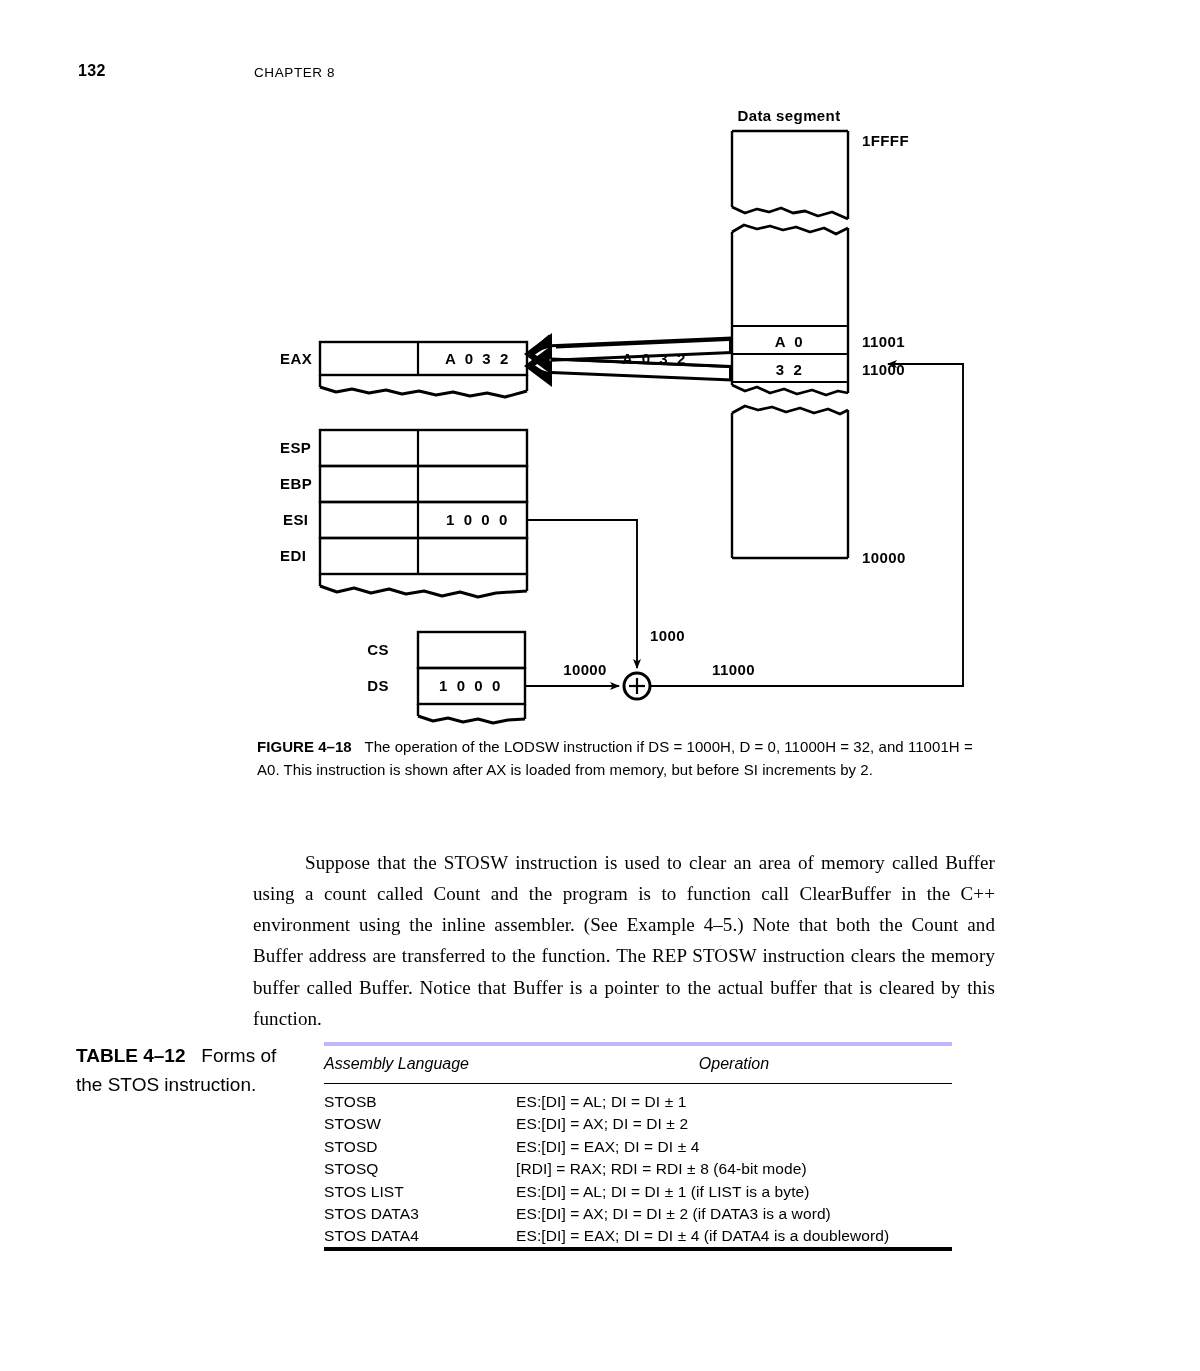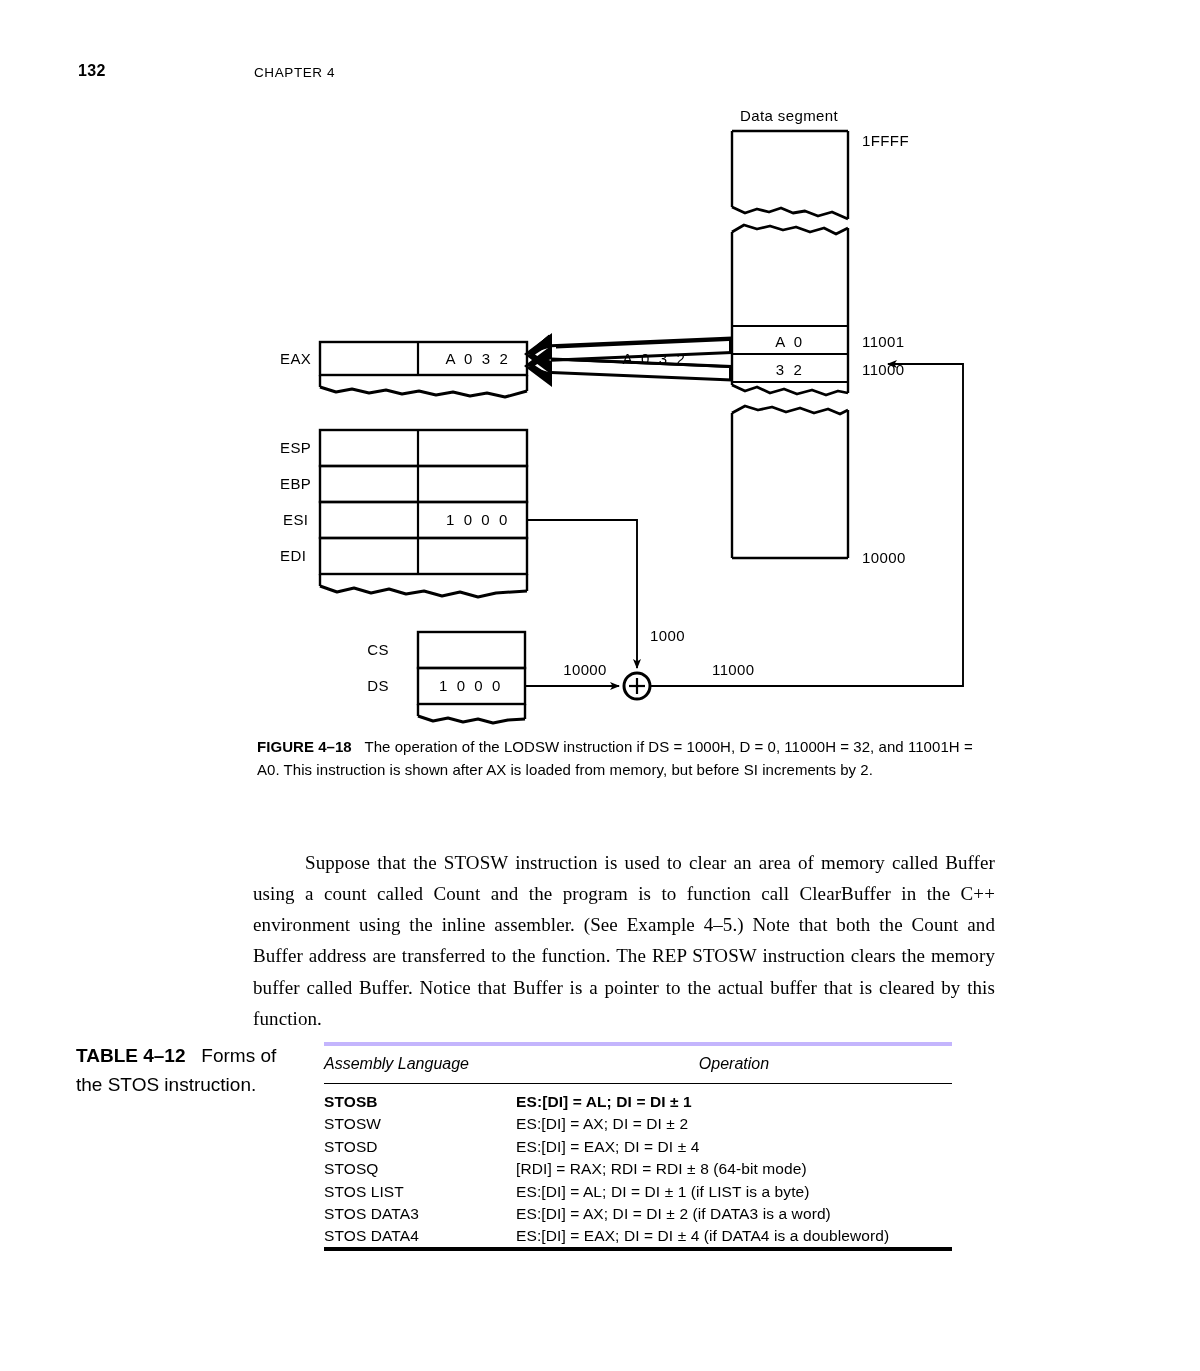--- a/index.html
+++ b/index.html
@@ -33,20 +33,21 @@
     letter-spacing: 0.6px;
   }
 
   
   #figure-4-18 {
     position: absolute;
     left: 0;
     top: 95px;
     width: 1200px;
     height: 630px;
+    font-weight: bold;
   }
   #figure-4-18 svg { display: block; }
 
   
   #figure-caption {
     position: absolute;
     left: 257px;
     top: 736px;
     width: 740px;
     font-size: 15px;
@@ -104,35 +105,35 @@
     padding: 9px 0 10px 0;
     text-align: left;
   }
   #table-4-12 th.col-op { text-align: center; padding-left: 0; }
   #table-4-12 td {
     padding: 2.2px 0;
     vertical-align: top;
     letter-spacing: 0.1px;
   }
   #table-4-12 .col-asm { width: 192px; }
-  #table-4-12 tbody tr:first-child td { padding-top: 9px; font-weight: bold; }
+  #table-4-12 tbody tr:first-child td { padding-top: 9px; }
   #table-4-12 tbody tr:last-child  td { padding-bottom: 10px; }
   .spacer-cell { height: 0; padding: 0 !important; }
 
   
   text { font-family: "Liberation Sans", sans-serif; fill: #000; }
   .lbl      { font-size: 15px; letter-spacing: 0.4px; }
   .val      { font-size: 15px; letter-spacing: 2.6px; }
   .addr     { font-size: 15px; letter-spacing: 0.4px; }
 </style>
 </head>
 <body>
 
 <div id="page-number">132</div>
-<div id="chapter-label">CHAPTER 4</div>
+<div id="chapter-label">CHAPTER 8</div>
 
 <div id="figure-4-18">
 <svg width="1200" height="630" viewBox="0 0 1200 630" xmlns="http://www.w3.org/2000/svg">
   <defs>
     <marker id="arrowSm" markerWidth="10" markerHeight="8" refX="9" refY="4" orient="auto" markerUnits="userSpaceOnUse">
       <path d="M0,0 L10,4 L0,8 L2.6,4 Z" fill="#000"></path>
     </marker>
     <marker id="arrowSmL" markerWidth="10" markerHeight="8" refX="9" refY="4" orient="auto" markerUnits="userSpaceOnUse">
       <path d="M0,0 L10,4 L0,8 L2.6,4 Z" fill="#000"></path>
     </marker>

